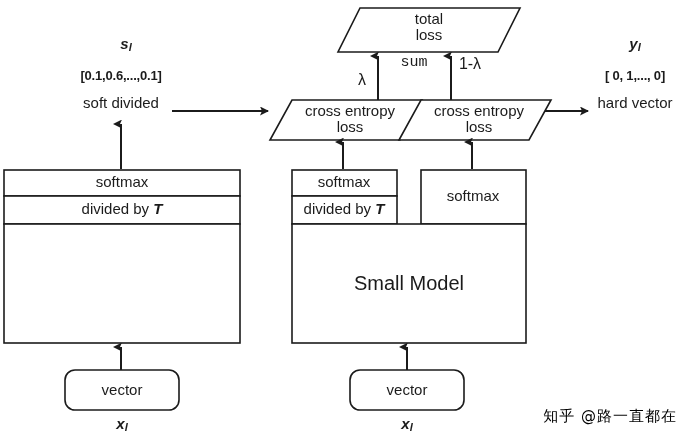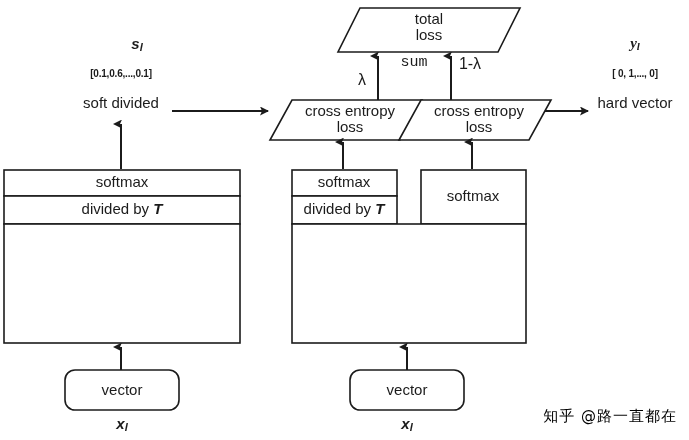--- a/index.html
+++ b/index.html
@@ -40,21 +40,21 @@
   .box-text {
     font-size: 15px;
   }
   .model-text {
     font-size: 20px;
   }
   .small-text {
     font-size: 15px;
   }
   .tiny-text {
-    font-size: 10px;
+    font-size: 13px;
     letter-spacing: -0.2px;
   }
   .var-text {
     font-size: 15px;
     font-weight: bold;
     font-style: italic;
   }
   .var-text .sub {
     font-size: 11px;
     vertical-align: -0.22em;
@@ -143,42 +143,43 @@
   <div class="lbl center box-text" style="left:350px; top:103px;">
     <span>cross entropy</span><br>
     <span>loss</span>
   </div>
 
   <div class="lbl center box-text" style="left:479px; top:103px;">
     <span>cross entropy</span><br>
     <span>loss</span>
   </div>
 
-  <div class="lbl center var-text" style="left:137px; top:36px;">
+  <div class="lbl center var-text" style="left:126px; top:36px;">
     <span>s</span><span class="sub">l</span>
   </div>
   <div class="lbl center tiny-text" style="left:121px; top:69px; font-weight:bold;">[0.1,0.6,...,0.1]</div>
   <div class="lbl center small-text" style="left:121px; top:95px;">soft divided</div>
 
-  <div class="lbl center var-text" style="left:635px; top:36px;font-family:Liberation Serif, serif;">
+  <div class="lbl center var-text" style="left:635px; top:36px;">
     <span>y</span><span class="sub">l</span>
   </div>
   <div class="lbl center tiny-text" style="left:635px; top:69px; font-weight:bold;">[ 0, 1,..., 0]</div>
   <div class="lbl center small-text" style="left:635px; top:95px;">hard vector</div>
 
   <div class="lbl center box-text" style="left:122px; top:174px;">softmax</div>
   <div class="lbl center box-text" style="left:122px; top:201px;">
     <span>divided by </span><span class="boldT">T</span>
   </div>
 
   <div class="lbl center box-text" style="left:344px; top:174px;">softmax</div>
   <div class="lbl center box-text" style="left:344px; top:201px;">
     <span>divided by </span><span class="boldT">T</span>
   </div>
   <div class="lbl center box-text" style="left:473px; top:188px;">softmax</div>
+  <div class="lbl center model-text" style="left:409px; top:273px;">Small Model</div>
 
   <div class="lbl center box-text" style="left:122px; top:382px;">vector</div>
   <div class="lbl center var-text" style="left:122px; top:416px;">
     <span>x</span><span class="sub">l</span>
   </div>
 
   <div class="lbl center box-text" style="left:407px; top:382px;">vector</div>
   <div class="lbl center var-text" style="left:407px; top:416px;">
     <span>x</span><span class="sub">l</span>
   </div>

